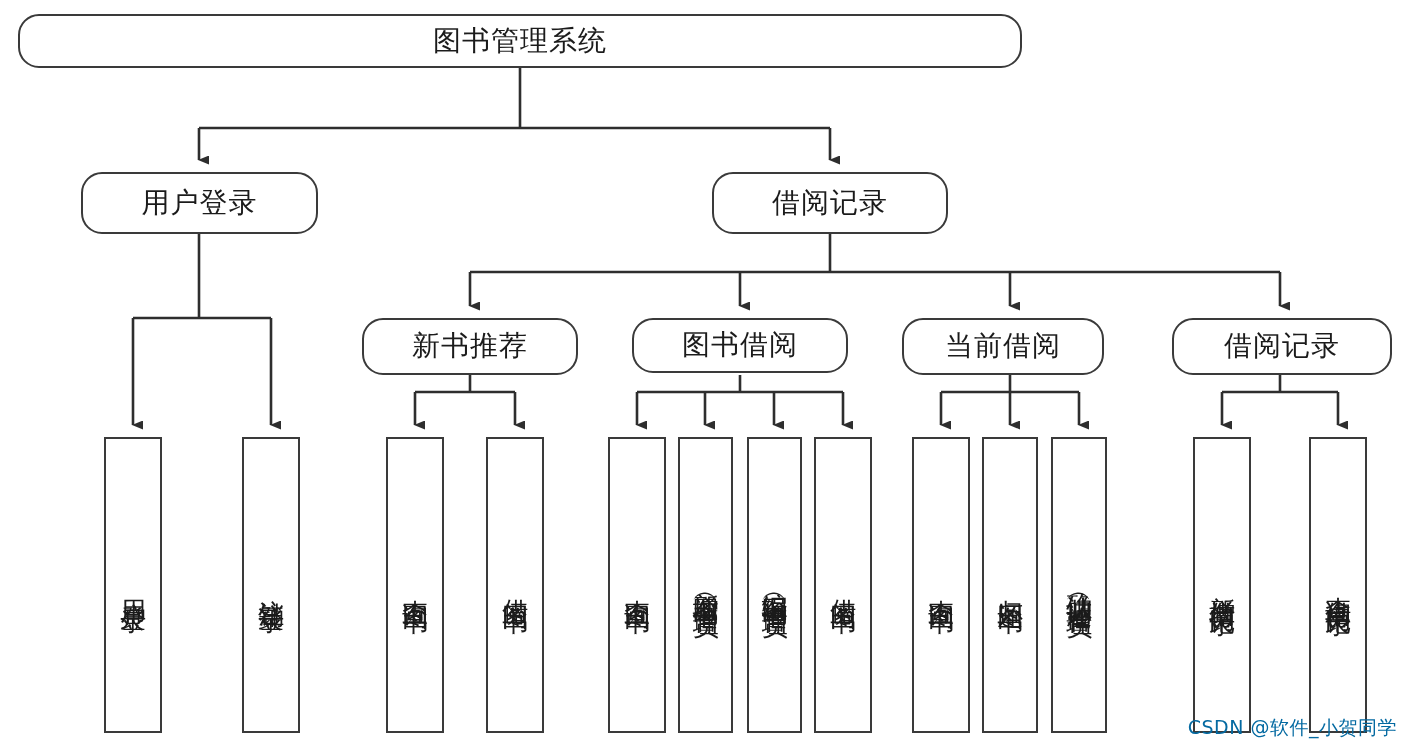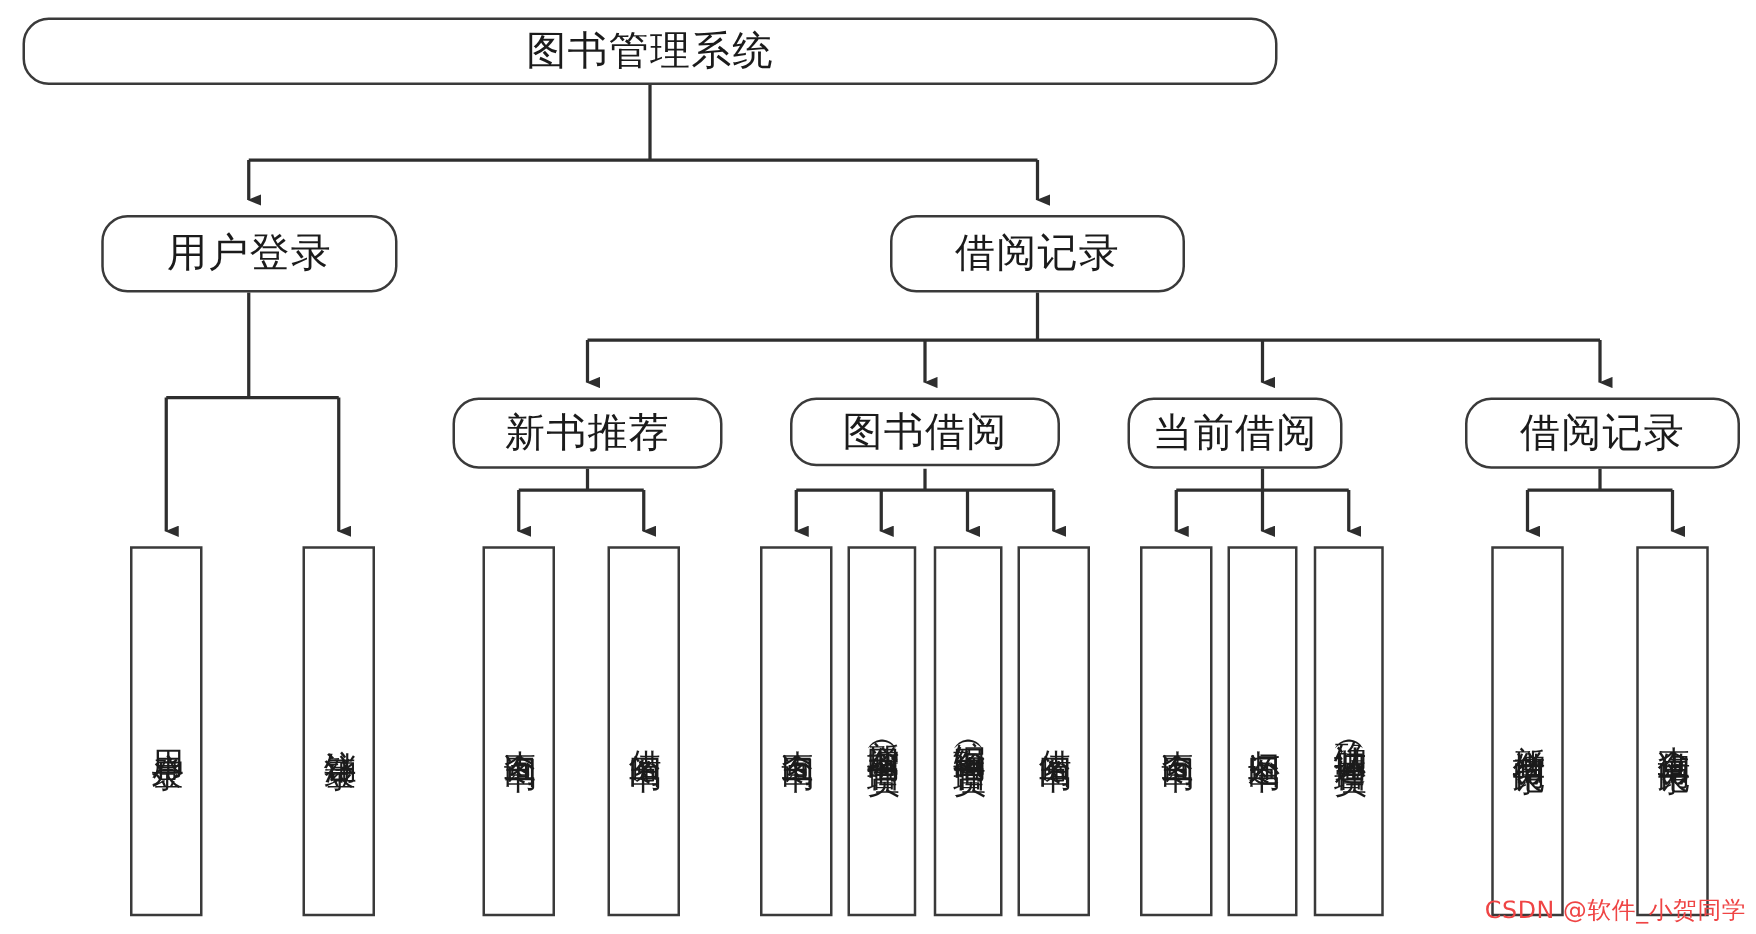--- a/index.html
+++ b/index.html
@@ -28,21 +28,21 @@
     position: absolute;
     box-sizing: border-box;
     border: 2.5px solid #3a3a3a;
     background: #ffffff;
     display: flex;
     align-items: center;
     justify-content: center;
     color: #1b1b1b;
   }
   .node.h {
-    font-size: 32px;
+    font-size: 28px;
     letter-spacing: 1px;
     line-height: 1.1;
     border-radius: 21px;
   }
   .node.v {
     font-size: 26px;
     writing-mode: vertical-rl;
     text-orientation: upright;
     letter-spacing: 3px;
     line-height: 1.05;
@@ -54,21 +54,21 @@
     writing-mode: vertical-rl;
     text-orientation: upright;
     white-space: normal;
     text-align: center;
   }
   .watermark {
     position: absolute;
     right: 8px;
     bottom: 6px;
     font-size: 19px;
-    color: #ef4444;
+    color: #0369a1;
     letter-spacing: 0.5px;
     white-space: nowrap;
     font-family: "DejaVu Sans", "Liberation Sans", sans-serif;
   }
 </style>
 </head>
 <body>
 
 <div id="canvas">
 
@@ -132,21 +132,21 @@
   <div class="node h" style="left:712px; top:172px; width:236px; height:62px;">
     <span>借阅记录</span>
   </div>
 
   <div class="node h" style="left:362px; top:318px; width:216px; height:57px;">
     <span>新书推荐</span>
   </div>
   <div class="node h" style="left:632px; top:318px; width:216px; height:55px;">
     <span>图书借阅</span>
   </div>
-  <div class="node h" style="left:902px; top:318px; width:172px; height:57px;">
+  <div class="node h" style="left:902px; top:318px; width:202px; height:57px;">
     <span>当前借阅</span>
   </div>
   <div class="node h" style="left:1172px; top:318px; width:220px; height:57px;">
     <span>借阅记录</span>
   </div>
 
   <div class="node v" style="left:104px; top:437px; width:58px; height:296px;">
     <span class="vtext">用户登录</span>
   </div>
   <div class="node v" style="left:242px; top:437px; width:58px; height:296px;">

